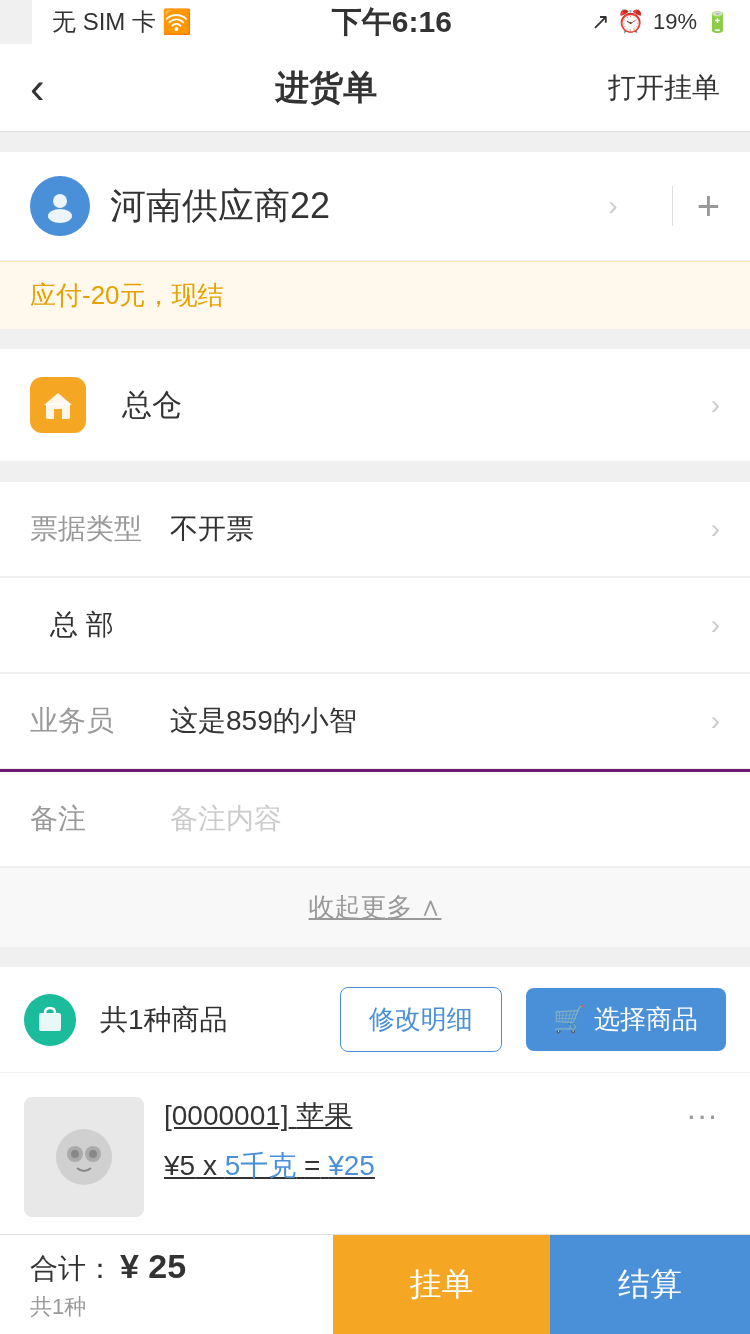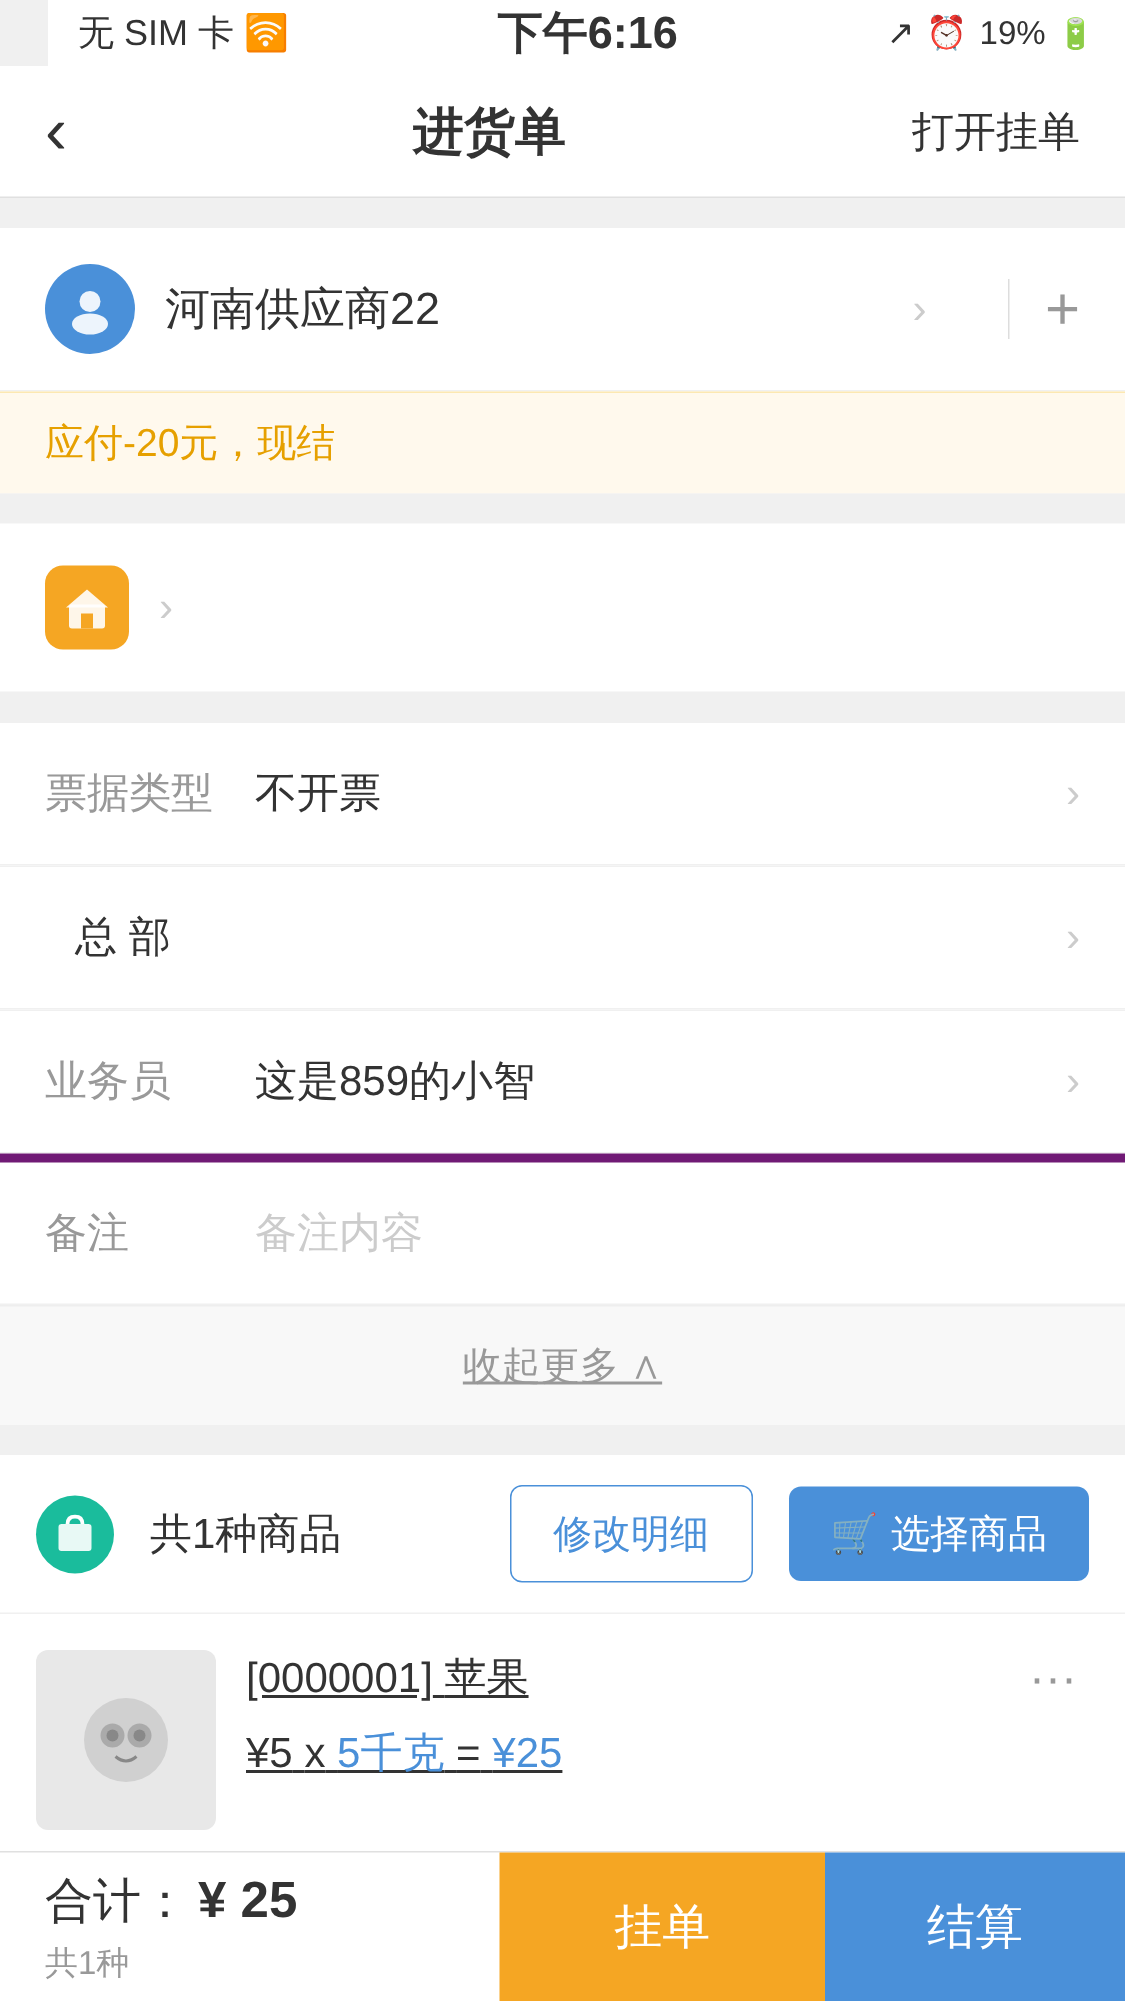--- a/index.html
+++ b/index.html
@@ -75,21 +75,21 @@
       background: #4a90d9;
       display: flex;
       align-items: center;
       justify-content: center;
       margin-right: 20px;
       flex-shrink: 0;
     }
     .supplier-avatar svg { width: 36px; height: 36px; }
     .supplier-name {
       flex: 1;
-      font-size: 30px;
+      font-size: 36px;
       color: #333;
     }
     .supplier-chevron {
       color: #ccc;
       font-size: 28px;
       margin-right: 30px;
     }
     .supplier-add {
       color: #999;
       font-size: 40px;
@@ -275,21 +275,21 @@
       flex: 1;
       padding-left: 30px;
     }
     .summary-total {
       font-size: 30px;
       color: #333;
       display: flex;
       align-items: baseline;
       gap: 6px;
     }
-    .summary-total .label { font-size: 32px; color: #333; }
+    .summary-total .label { font-size: 28px; color: #333; }
     .summary-total .amount { font-size: 34px; font-weight: 600; color: #333; }
     .summary-count {
       font-size: 22px;
       color: #999;
       margin-top: 4px;
     }
     .btn-pending {
       background: #f5a623;
       color: #fff;
       border: none;
@@ -356,20 +356,21 @@
 <div class="section-gap"></div>
 
 <div class="warehouse-row card">
   <div class="row-item-icon">
     <svg width="32" height="32" viewBox="0 0 32 32" fill="none">
       <rect x="4" y="14" width="24" height="16" rx="2" fill="white" opacity="0.9"></rect>
       <polygon points="2,16 16,4 30,16" fill="white" opacity="0.9"></polygon>
       <rect x="12" y="20" width="8" height="10" fill="#f5a623"></rect>
     </svg>
   </div>
+  <span class="row-value" style="padding-left:16px;font-size:30px;">总仓</span>
   <span class="row-chevron">›</span>
 </div>
 
 <div class="section-gap"></div>
 
 <div class="row-item card">
   <span class="row-label">票据类型</span>
   <span class="row-value">不开票</span>
   <span class="row-chevron">›</span>
 </div>
@@ -378,21 +379,21 @@
   <span class="row-value">总 部</span>
   <span class="row-chevron">›</span>
 </div>
 
 <div class="row-item card" style="border-top:1px solid #f0f0f0;">
   <span class="row-label">业务员</span>
   <span class="row-value">这是859的小智</span>
   <span class="row-chevron">›</span>
 </div>
 
-<div class="row-item card" style="border-top:6px solid #701a75;">
+<div class="row-item card" style="border-top:3px solid #701a75;">
   <span class="row-label">备注</span>
   <span class="row-placeholder">备注内容</span>
 </div>
 
 <div class="collapse-bar card">
   <span>收起更多 ∧</span>
 </div>
 
 <div class="section-gap"></div>
 

